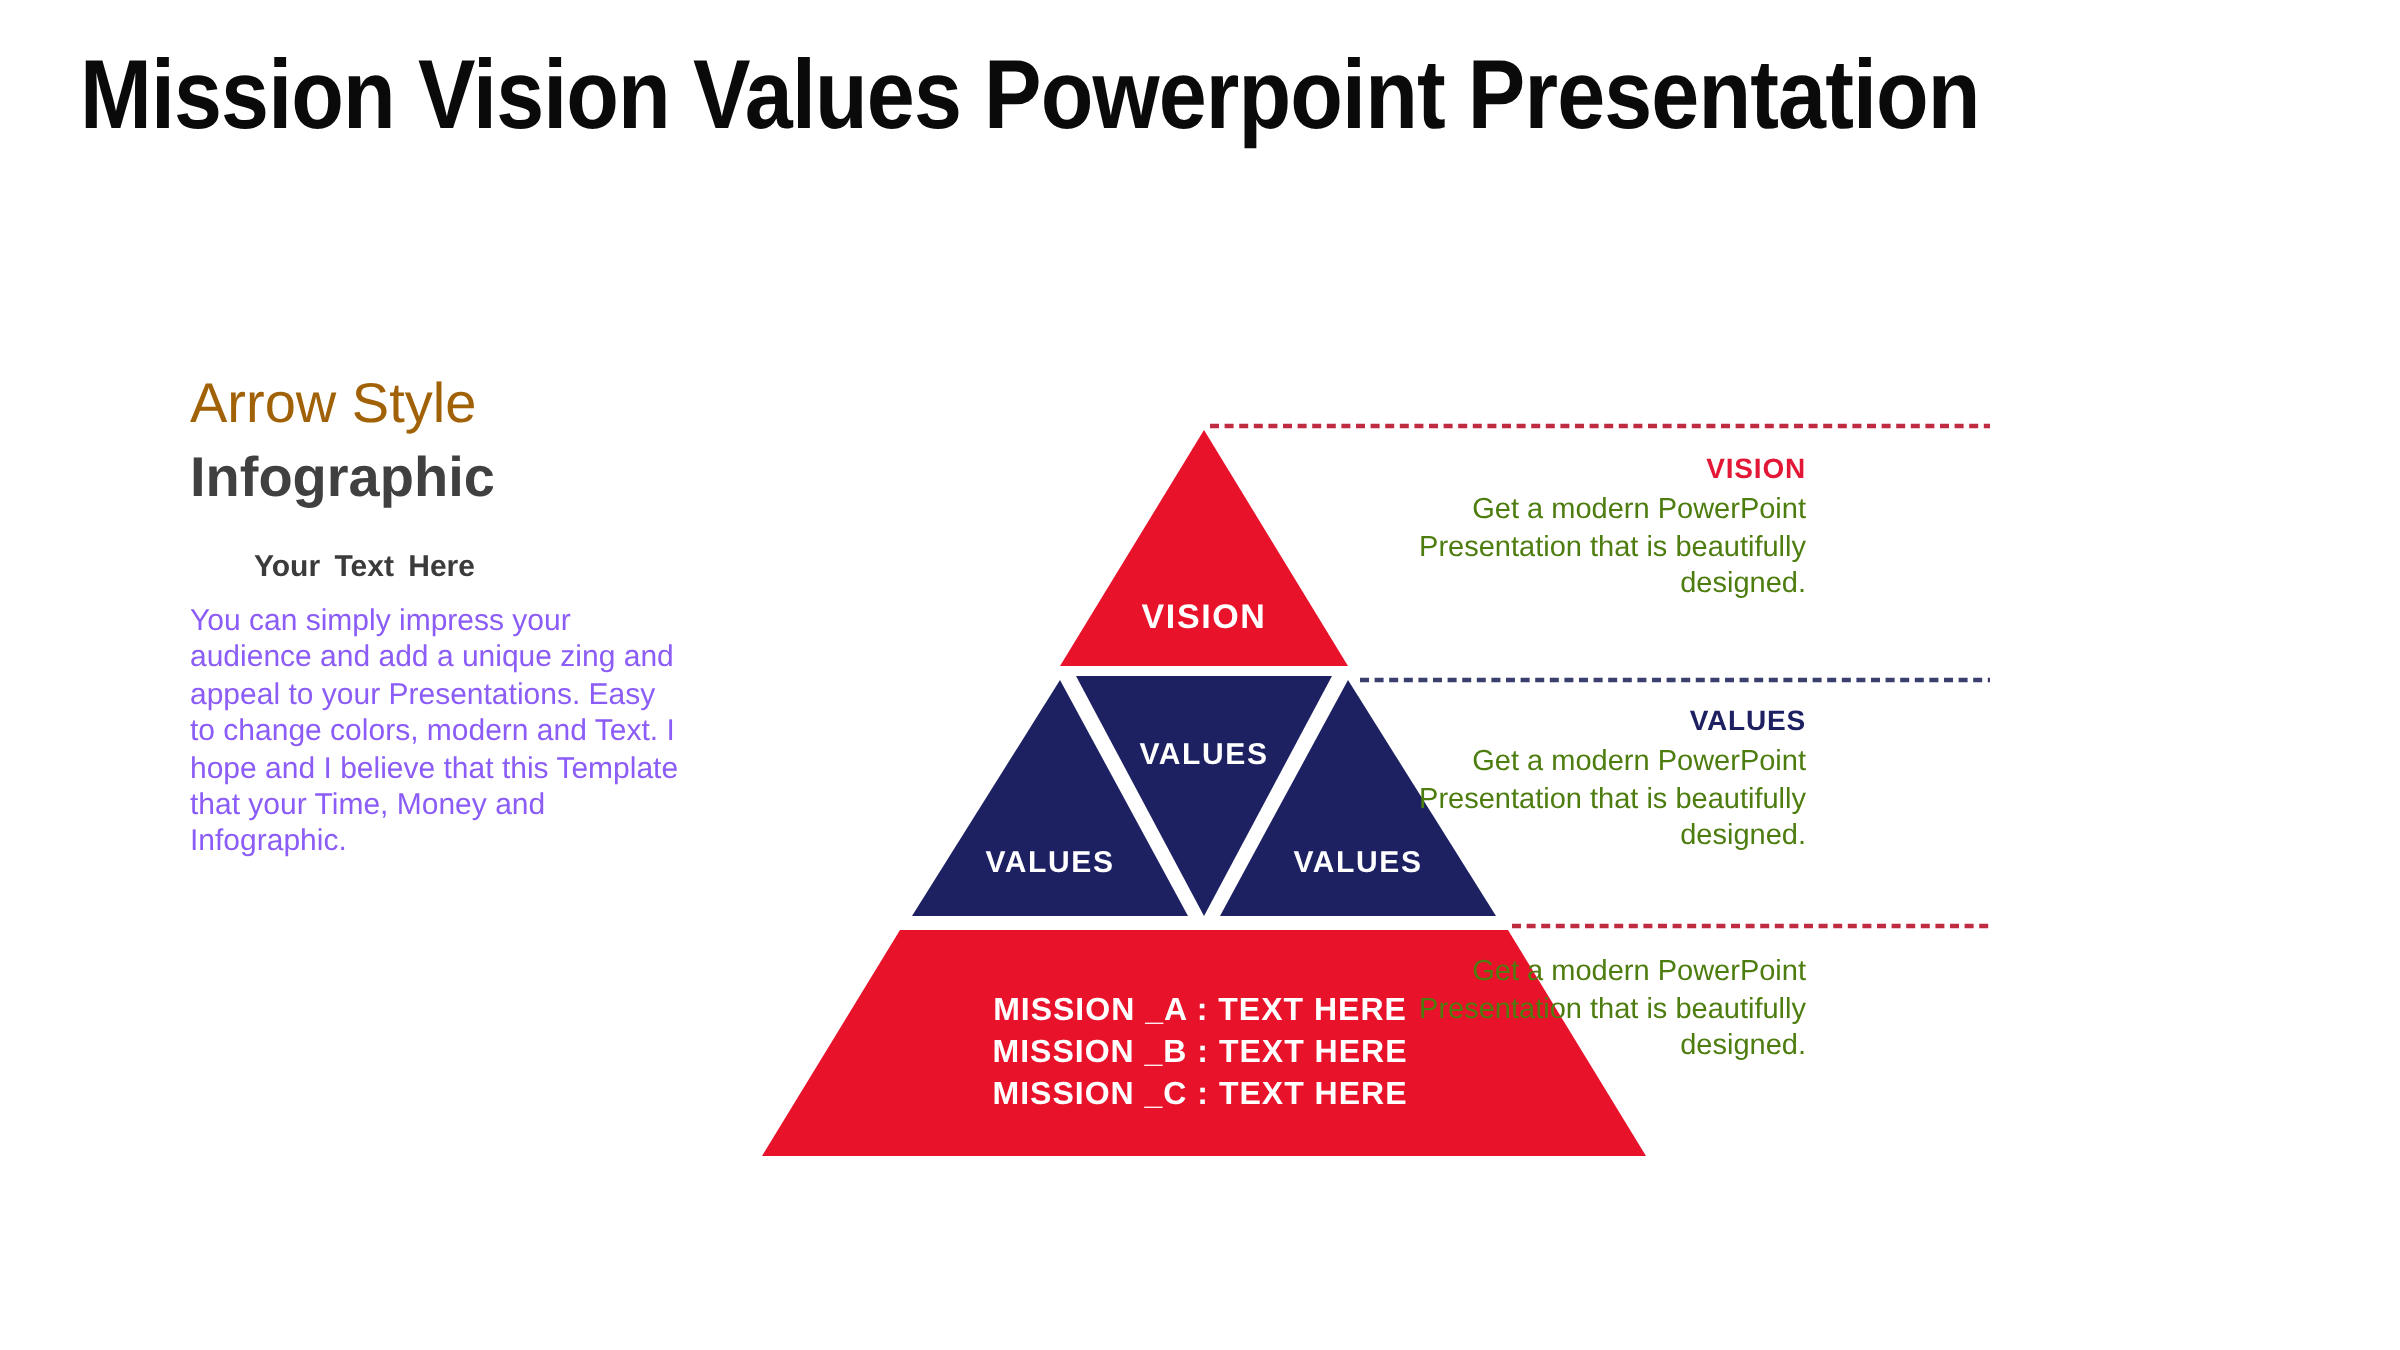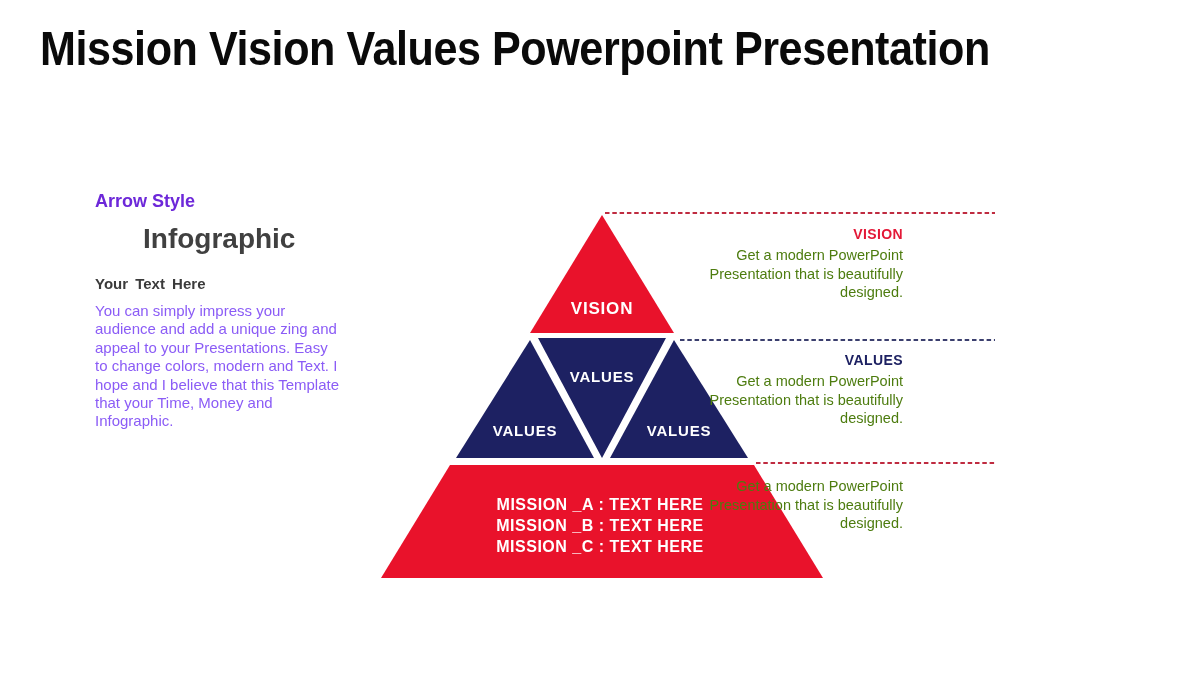--- a/index.html
+++ b/index.html
@@ -10,23 +10,23 @@
     overflow:hidden;
     font-family:"Liberation Sans", sans-serif;
   }
   .title{
     position:absolute;left:40px;top:20px;
     font-size:49px;font-weight:bold;color:#0a0a0a;
     white-space:nowrap;letter-spacing:-0.5px;
     transform:scaleX(0.88);transform-origin:0 50%;
   }
   .left-panel{position:absolute;left:95px;top:183px;width:280px;}
-  .heading-accent{font-size:18px;font-weight:bold;color:#6d28d9;line-height:37px;}
-  .heading{font-size:28px;font-weight:bold;color:#404040;line-height:37px;margin-left:48px;}
-  .subheading{margin-top:17px;font-size:15px;font-weight:bold;color:#3b3b3b;line-height:19px;word-spacing:3px;}
+  .heading-accent{font-size:28px;font-weight:normal;color:#a16207;line-height:37px;}
+  .heading{font-size:28px;font-weight:bold;color:#404040;line-height:37px;}
+  .subheading{margin-top:17px;font-size:15px;font-weight:bold;color:#3b3b3b;line-height:19px;word-spacing:3px;margin-left:32px;}
   .body-lines{margin-top:9px;}
   .body-line{font-size:15px;color:#8b5cf6;line-height:18.4px;}
   .pyramid-svg{position:absolute;left:350px;top:190px;width:780px;height:410px;}
   .svg-label{font-family:"Liberation Sans",sans-serif;font-weight:bold;fill:#ffffff;}
   .callout{position:absolute;width:262px;right:92px;text-align:right;}
   .co-label{font-size:14px;font-weight:bold;letter-spacing:0.4px;line-height:17px;margin-bottom:3px;}
   .co-label.red{color:#e31837;}
   .co-label.navy{color:#1d2162;}
   .co-line{font-size:14.5px;color:#4d7c0f;line-height:18.6px;}
 </style>

